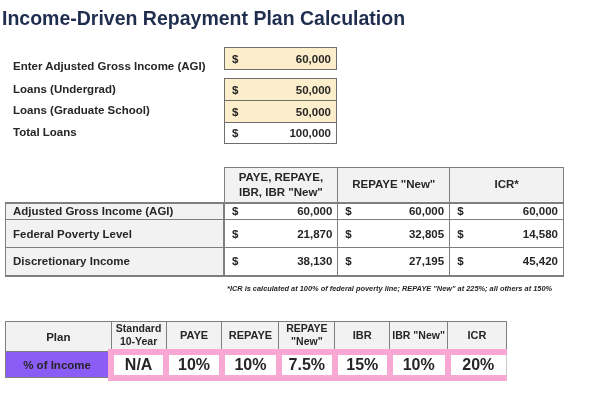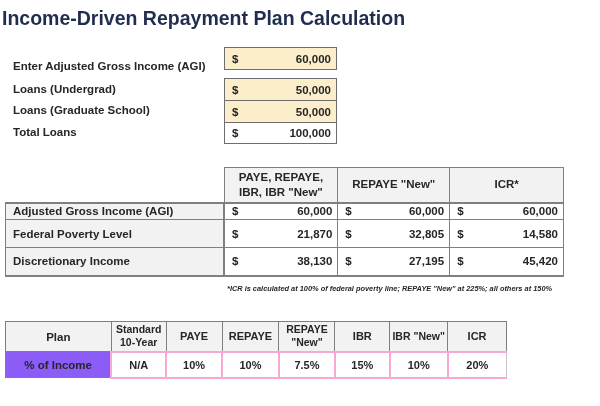--- a/index.html
+++ b/index.html
@@ -15,21 +15,21 @@
   td, th { font-size: 11.5px; font-weight: bold; color: #262626; }
   .mid th { background: #f2f2f2; border: 1px solid #7f7f7f; text-align: center; line-height: 15px; }
   .mid td.rl { background: #f2f2f2; border: 1px solid #7f7f7f; border-right: 2px solid #7f7f7f; text-align: left; padding-left: 7px; }
   .mid td.mv { border: 1px solid #7f7f7f; padding: 0 5px 0 7px; }
   .mid td.mv .money { padding: 0; }
   .mid tr.bot td { border-bottom: 2px solid #7f7f7f; }
   .foot { font-size: 7.4px; font-weight: bold; font-style: italic; color: #262626; white-space: nowrap; }
   .bot-t th, .bot-t td { text-align: center; line-height: 14px; }
   .bot-t th { background: #f2f2f2; border: 1px solid #7f7f7f; font-size: 11px; }
   .bot-t td.rl { background: #8b5cf6; border: 1px solid #7f7f7f; font-size: 11.5px; }
-  .bot-t td.v { border: 2px solid #f9a8d4; font-size: 11px; }
+  .bot-t td.v { border: 6px solid #f9a8d4; font-size: 16px; }
   .bot-t td.last { border-right: 1px solid #c8c8c8; text-align: center; }
   .bot-t th.small { font-size: 10.5px; line-height: 13px; }
 </style>
 </head>
 <body>
 
 <div class="abs title">Income-Driven Repayment Plan Calculation</div>
 
 <div class="abs lbl" style="left:13px; top:60px;">Enter Adjusted Gross Income (AGI)</div>
 <div class="abs money inbox" style="left:224px; top:47px; width:113px; height:23px;">

